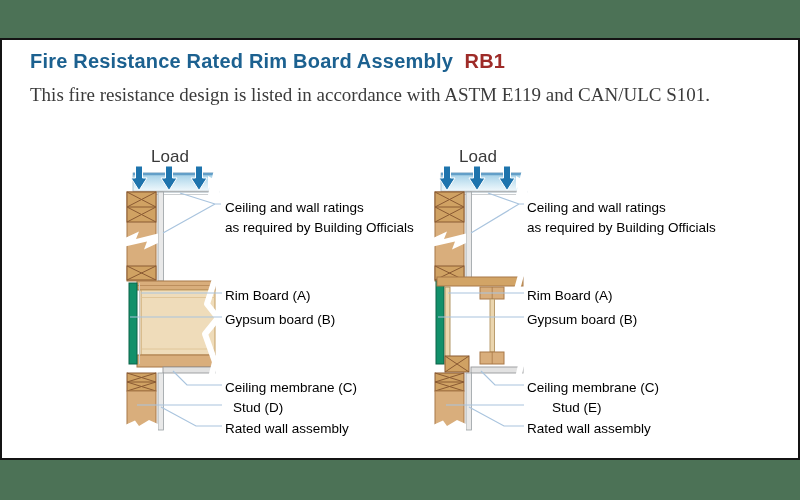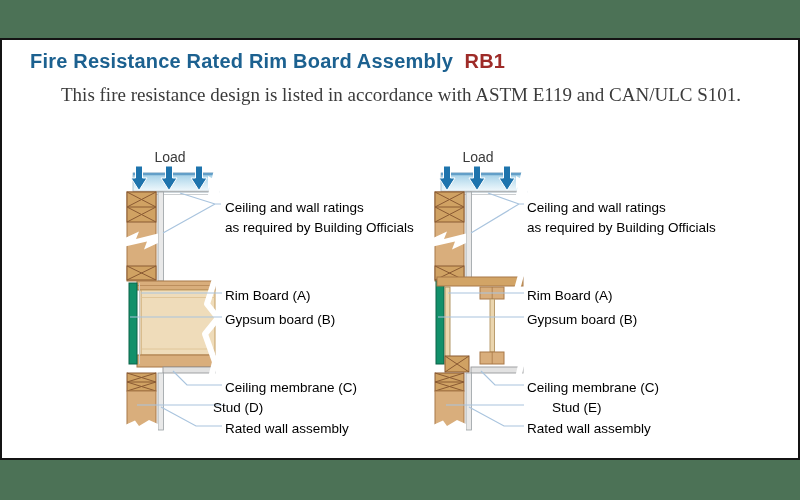--- a/index.html
+++ b/index.html
@@ -15,28 +15,27 @@
   .title{
     position:absolute;left:30px;top:50px;
     font-size:20px;font-weight:bold;color:#1c6190;letter-spacing:.2px;
     white-space:nowrap;
   }
   .title .code{color:#9e2b28;margin-top:36px;}
   .subtitle{
     position:absolute;left:30px;top:84px;
     font-family:"Liberation Serif",serif;font-size:19px;color:#3b3b3b;
     white-space:nowrap;
-    margin-left:31px;
   }
   .drawing{position:absolute;left:0;top:0;width:800px;height:500px;}
   .callout{
     position:absolute;font-size:13.5px;color:#000000;
     white-space:nowrap;line-height:20px;
   }
-  .load{font-size:14px;color:#3a3a3a;text-align:center;width:48px;}
+  .load{font-size:17px;color:#3a3a3a;text-align:center;width:48px;}
 </style>
 </head>
 <body>
 
 <div class="card"></div>
 
 <div class="title">
   <span>Fire Resistance Rated Rim Board Assembly</span>
   <span>&nbsp;</span><span class="code">RB1</span>
 </div>
@@ -141,21 +140,21 @@
 </svg>
 
 <div class="callout load" style="left:146px;top:147px;">Load</div>
 <div class="callout" style="left:225px;top:198px;">
   <span style="display:block">Ceiling and wall ratings</span>
   <span style="display:block">as required by Building Officials</span>
 </div>
 <div class="callout" style="left:225px;top:286px;">Rim Board (A)</div>
 <div class="callout" style="left:225px;top:310px;">Gypsum board (B)</div>
 <div class="callout" style="left:225px;top:378px;">Ceiling membrane (C)</div>
-<div class="callout" style="left:213px;top:398px;">Stud (D)</div>
+<div class="callout" style="left:233px;top:398px;">Stud (D)</div>
 <div class="callout" style="left:225px;top:419px;">Rated wall assembly</div>
 
 <div class="callout load" style="left:454px;top:147px;">Load</div>
 <div class="callout" style="left:527px;top:198px;">
   <span style="display:block">Ceiling and wall ratings</span>
   <span style="display:block">as required by Building Officials</span>
 </div>
 <div class="callout" style="left:527px;top:286px;">Rim Board (A)</div>
 <div class="callout" style="left:527px;top:310px;">Gypsum board (B)</div>
 <div class="callout" style="left:527px;top:378px;">Ceiling membrane (C)</div>

